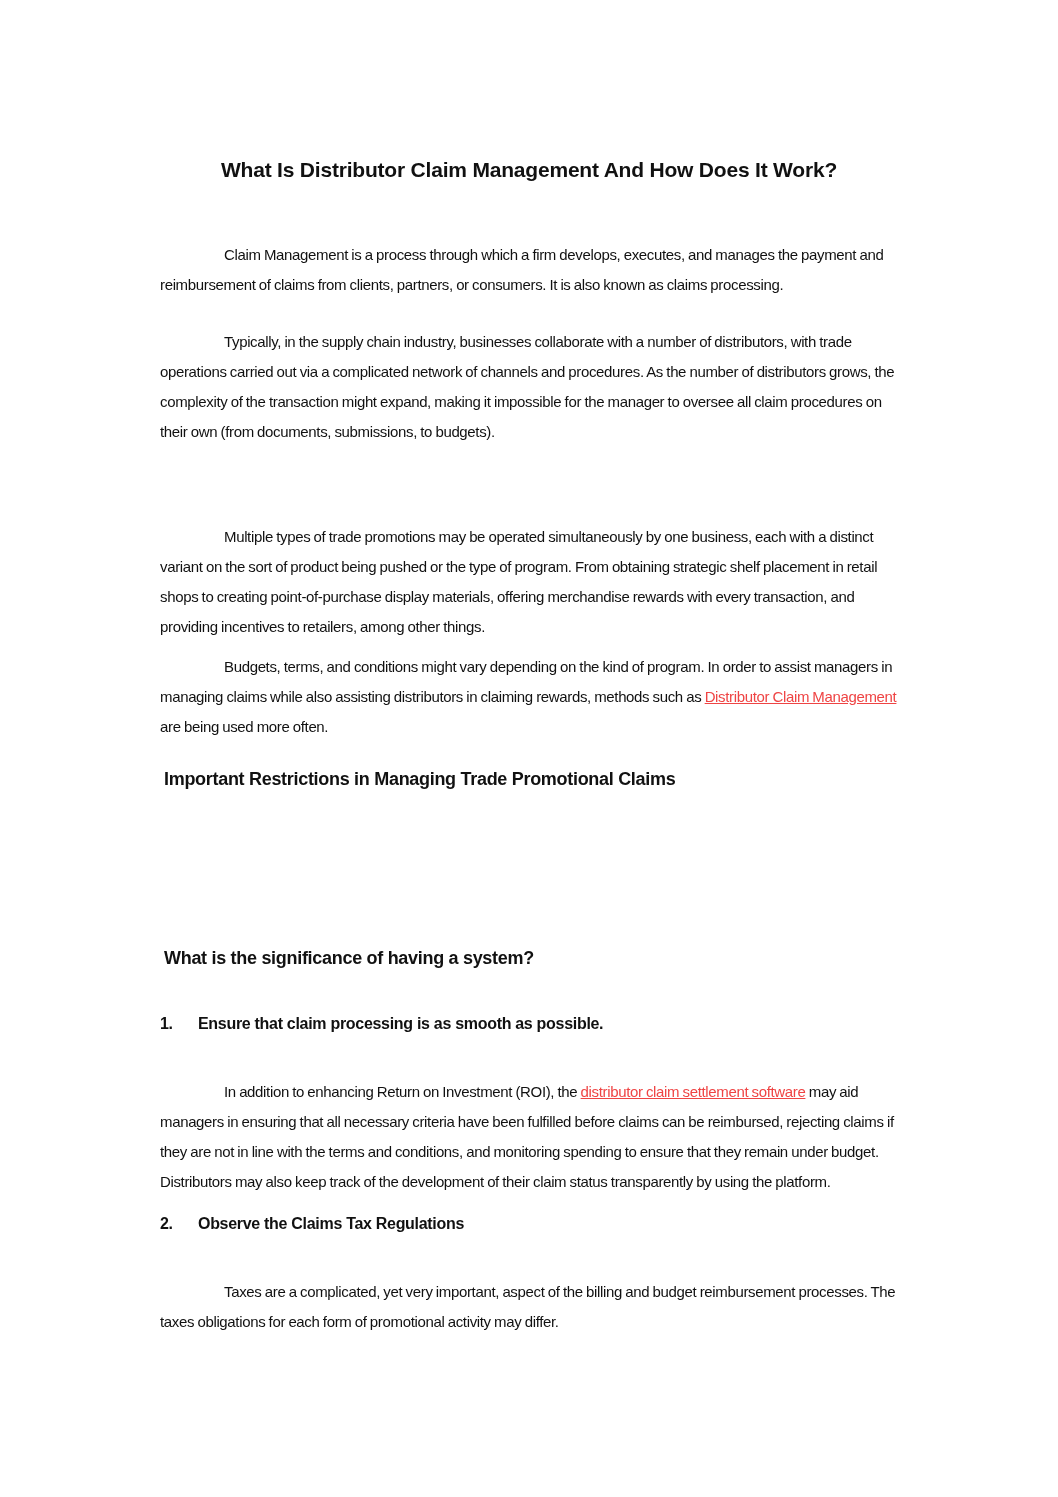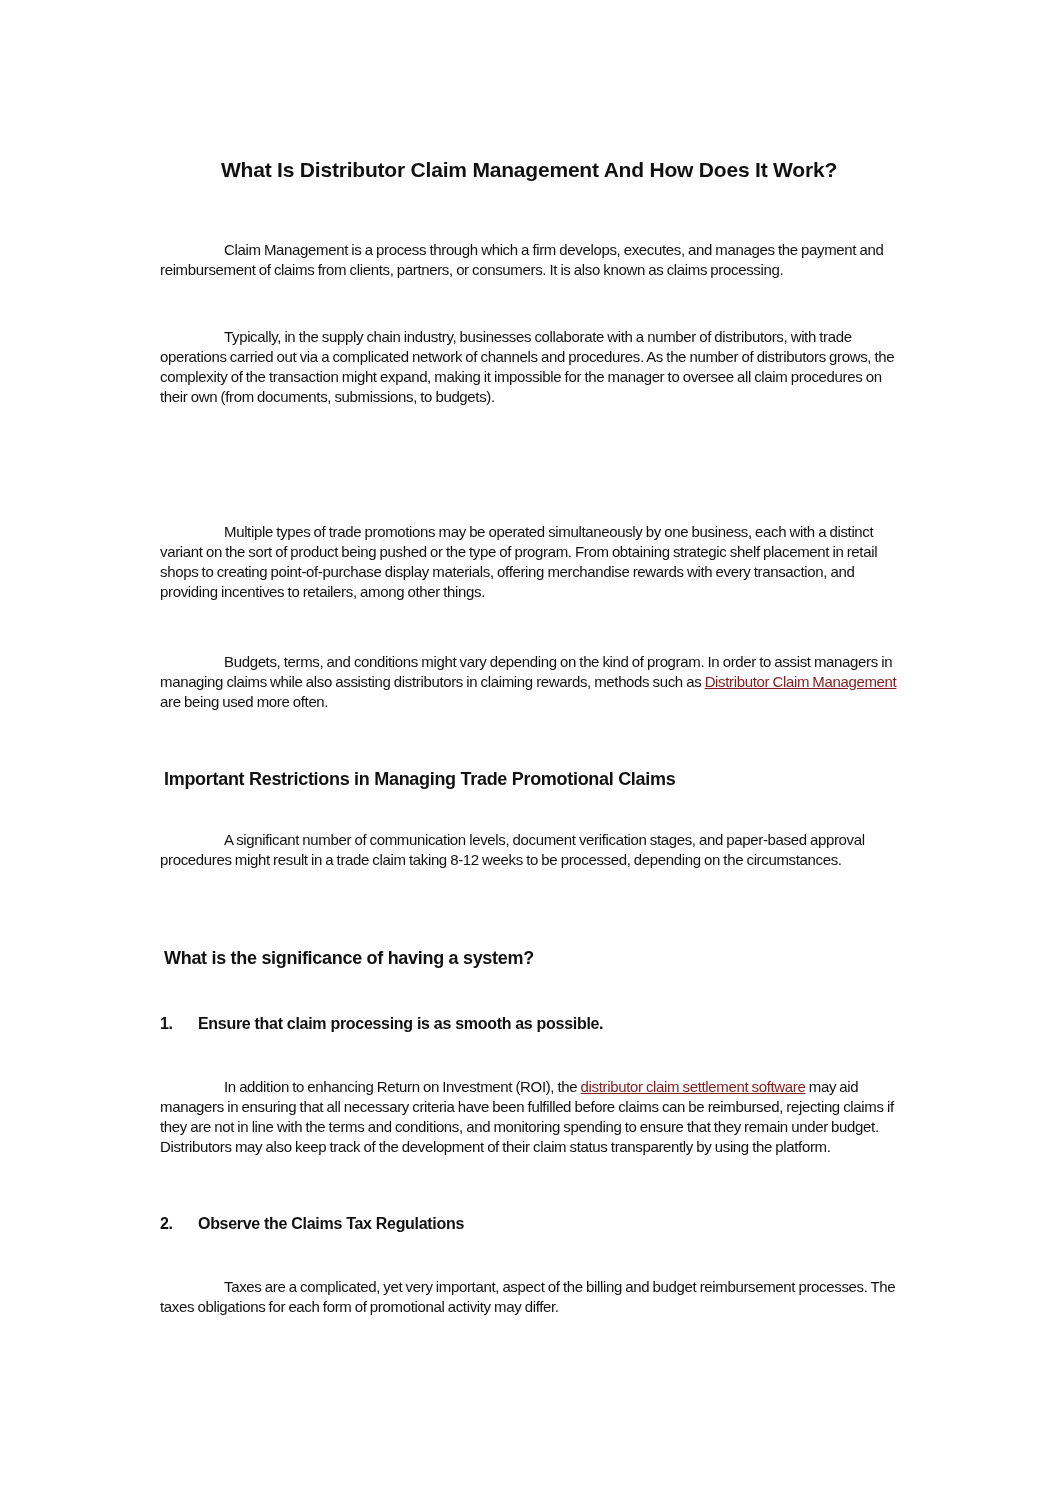--- a/index.html
+++ b/index.html
@@ -9,52 +9,51 @@
     color: #111111;
   }
   .page { position: absolute; left: 0; top: 0; width: 1058px; height: 1497px; }
   .title {
     position: absolute; left: 0; width: 1058px; top: 158px;
     text-align: center; font-weight: bold; font-size: 21px; letter-spacing: -0.2px;
     margin: 0;
   }
   .para {
     position: absolute; left: 160px; width: 740px;
-    font-size: 15px; line-height: 20px; margin: 0;
+    font-size: 15px; line-height: 30px; margin: 0;
     letter-spacing: -0.35px; word-spacing: -0.5px;
   }
   .para .indent { display: inline-block; width: 64px; }
   .h2 {
     position: absolute; left: 160px; font-weight: bold; font-size: 18px; margin: 4px; letter-spacing: -0.3px;
   }
   .h3 {
     position: absolute; left: 160px; font-weight: bold; font-size: 16px; margin: 0; letter-spacing: -0.3px;
   }
   .h3 .num { display: inline-block; width: 38px; }
-  a.link { color: #7f1d1d; text-decoration: underline; }
+  a.link { color: #ef4444; text-decoration: underline; }
 </style>
 </head>
 <body>
 
 <div class="page">
 
   <h1 class="title">What Is Distributor Claim Management And How Does It Work?</h1>
 
   <p class="para" style="top:240px;"><span class="indent"></span><span>Claim Management is a process through which a firm develops, executes, and manages the payment and reimbursement of claims from clients, partners, or consumers. It is also known as claims processing.</span></p>
 
   <p class="para" style="top:327px;"><span class="indent"></span><span>Typically, in the supply chain industry, businesses collaborate with a number of distributors, with trade operations carried out via a complicated network of channels and procedures. As the number of distributors grows, the complexity of the transaction might expand, making it impossible for the manager to oversee all claim procedures on their own (from documents, submissions, to budgets).</span></p>
 
 
   <p class="para" style="top:522px;"><span class="indent"></span><span>Multiple types of trade promotions may be operated simultaneously by one business, each with a distinct variant on the sort of product being pushed or the type of program. From obtaining strategic shelf placement in retail shops to creating point-of-purchase display materials, offering merchandise rewards with every transaction, and providing incentives to retailers, among other things.</span></p>
 
   <p class="para" style="top:652px;"><span class="indent"></span><span>Budgets, terms, and conditions might vary depending on the kind of program. In order to assist managers in managing claims while also assisting distributors in claiming rewards, methods such as </span><a class="link">Distributor Claim Management</a><span> are being used more often.</span></p>
 
   <h2 class="h2" style="top:765px;">Important Restrictions in Managing Trade Promotional Claims</h2>
 
-  <p class="para" style="top:830px;"><span class="indent"></span><span>A significant number of communication levels, document verification stages, and paper-based approval procedures might result in a trade claim taking 8-12 weeks to be processed, depending on the circumstances.</span></p>
 
   <h2 class="h2" style="top:944px;">What is the significance of having a system?</h2>
 
   <h3 class="h3" style="top:1015px;"><span class="num">1.</span><span>Ensure that claim processing is as smooth as possible.</span></h3>
 
   <p class="para" style="top:1077px;"><span class="indent"></span><span>In addition to enhancing Return on Investment (ROI), the </span><a class="link">distributor claim settlement software</a><span> may aid managers in ensuring that all necessary criteria have been fulfilled before claims can be reimbursed, rejecting claims if they are not in line with the terms and conditions, and monitoring spending to ensure that they remain under budget. Distributors may also keep track of the development of their claim status transparently by using the platform.</span></p>
 
   <h3 class="h3" style="top:1215px;"><span class="num">2.</span><span>Observe the Claims Tax Regulations</span></h3>
 
   <p class="para" style="top:1277px;"><span class="indent"></span><span>Taxes are a complicated, yet very important, aspect of the billing and budget reimbursement processes. The taxes obligations for each form of promotional activity may differ.</span></p>

